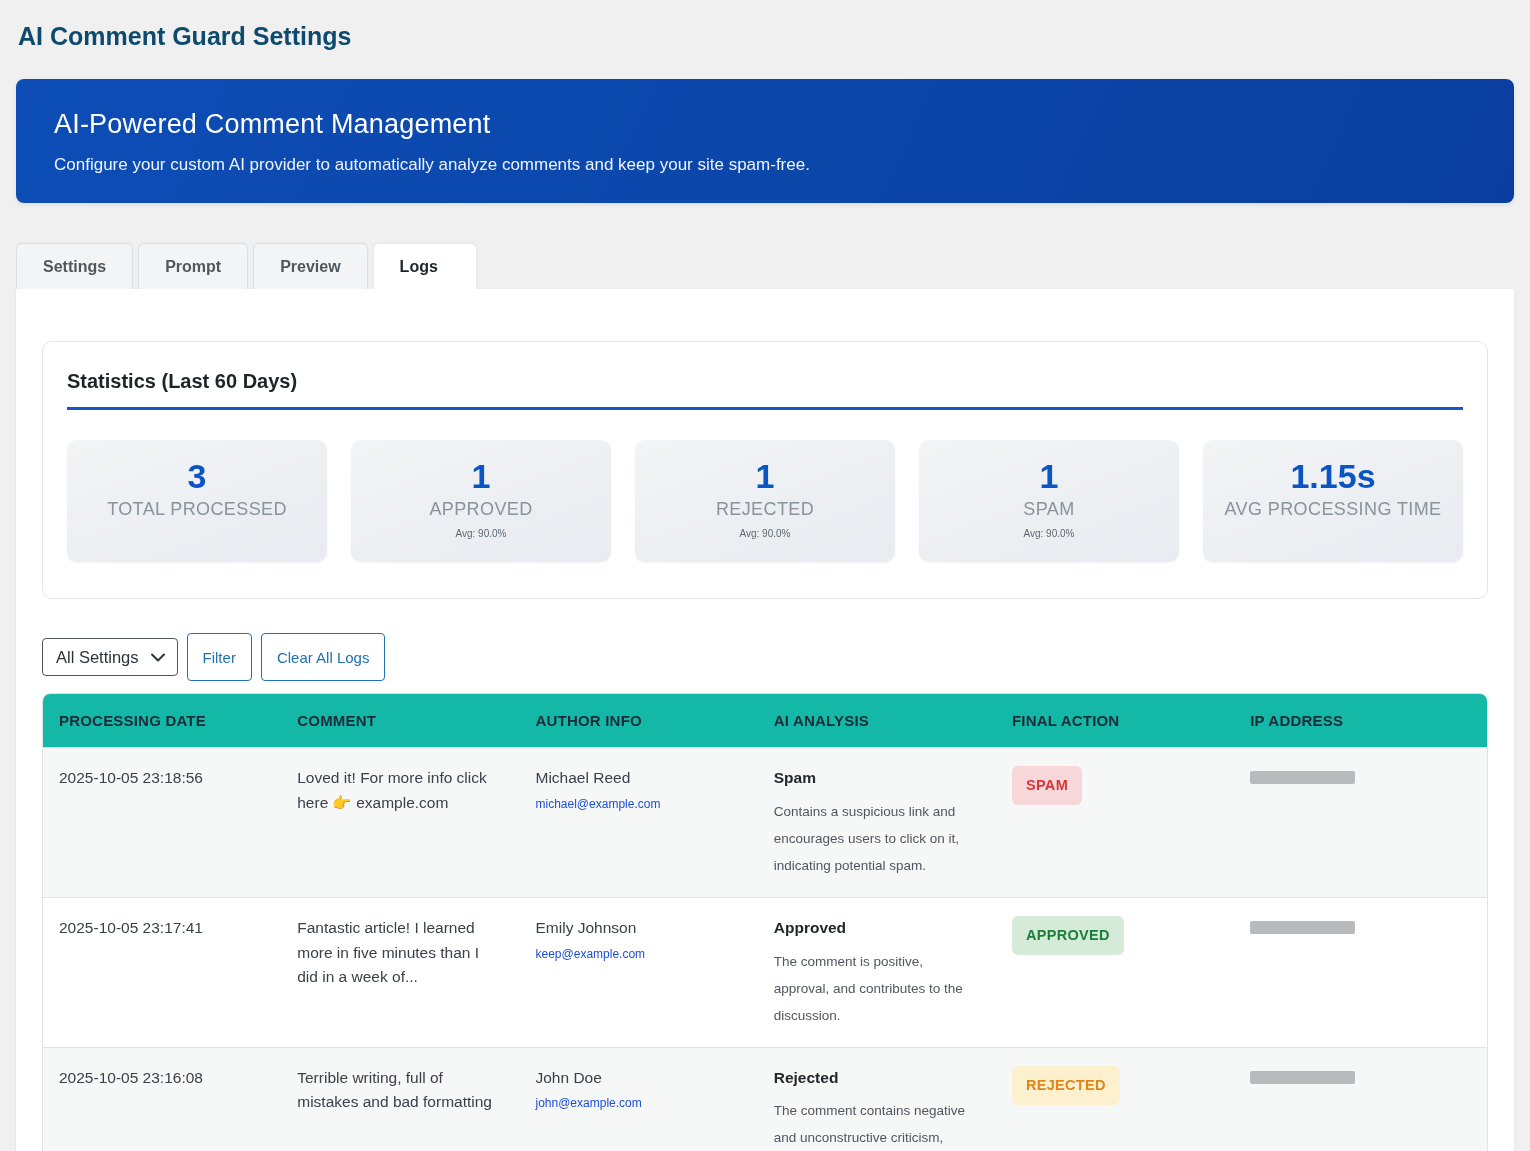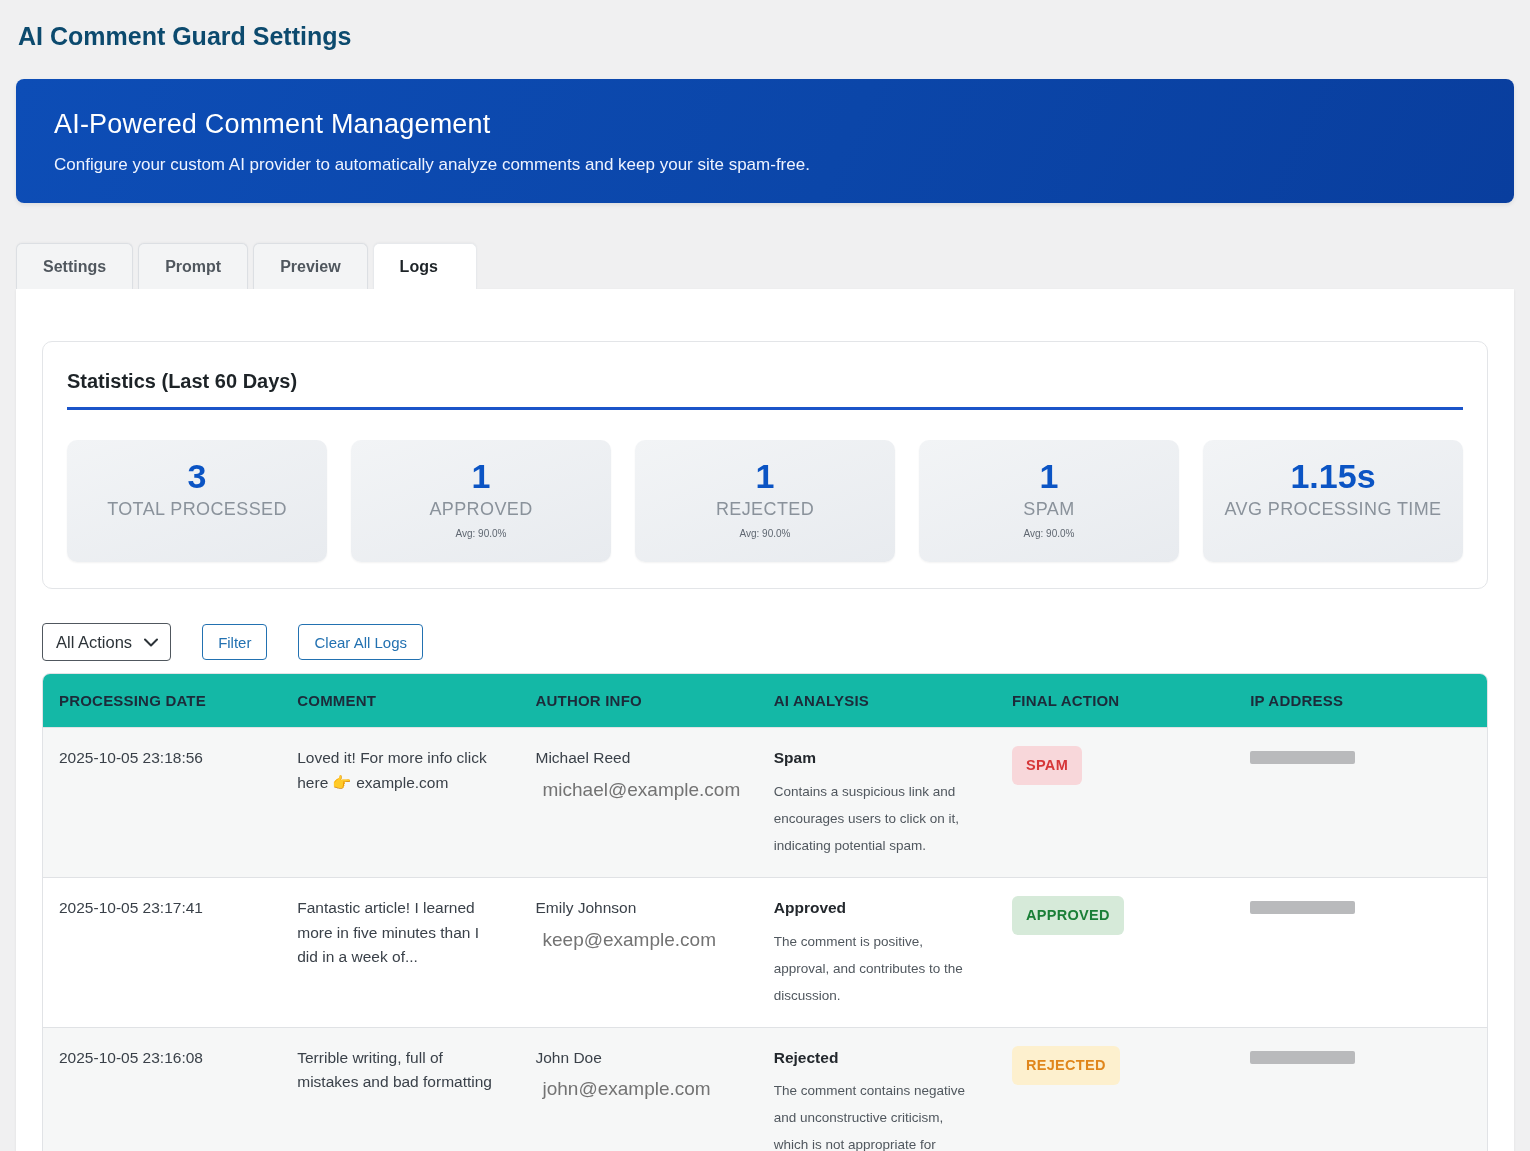--- a/index.html
+++ b/index.html
@@ -59,21 +59,21 @@
     background: #ffffff;
     border-radius: 0 0 10px 10px;
     box-shadow: 0 1px 3px rgba(0,0,0,0.07);
     padding: 52px 26px 28px;
   }
 
   
   .stats-box {
     border: 1px solid #e3e5e8;
     border-radius: 10px;
-    padding: 28px 24px 26px;
+    padding: 28px 24px 36px;
     background: #ffffff;
   }
   .stats-heading {
     font-size: 20px;
     font-weight: 700;
     color: #1d2327;
     padding-bottom: 14px;
     border-bottom: 3px solid #1b54c9;
   }
   .stat-cards { display: flex; gap: 24px; margin-top: 30px; }
@@ -101,30 +101,29 @@
     padding: 0 12px 0 13px;
     background: #ffffff;
     border: 1px solid #50575e;
     border-radius: 4px;
     font-size: 16.5px;
     color: #2c3338;
     cursor: pointer;
   }
   .select-box svg { display: block; }
   .btn {
-    height: 36px;
+    height: 48px;
     padding: 0 15px;
     background: #ffffff;
     border: 1px solid #2271b1;
     border-radius: 4px;
     color: #2271b1;
     font-size: 15px;
     font-family: "Liberation Sans", sans-serif;
     cursor: pointer;
-    margin-left: 22px;
   }
 
   
   .table-wrap {
     margin-top: 12px;
     border: 1px solid #e1e3e6;
     border-radius: 8px;
     overflow: hidden;
   }
   table { width: 100%; border-collapse: collapse; table-layout: fixed; }
@@ -141,21 +140,21 @@
     padding: 18px 16px;
     vertical-align: top;
     font-size: 15.5px;
     color: #3a4149;
     line-height: 1.6;
   }
   tbody tr:nth-child(odd)  { background: #f6f7f7; }
   tbody tr:nth-child(even) { background: #ffffff; }
   tbody tr td { border-top: 1px solid #e0e2e5; }
   .author-name  { color: #3a4149; }
-  .author-email { display: block; font-size: 19px; color: #737373; margin-top: 4px; margin-left: 7px; }
+  .author-email { display: block; font-size: 12px; color: #1d4ed8; margin-top: 4px; }
   .analysis-title { font-weight: 700; color: #23282d; margin-bottom: 7px; font-size: 15.5px; }
   .analysis-text  { font-size: 13.5px; color: #50575e; line-height: 2.0; max-width: 212px; }
   .badge {
     display: inline-block;
     padding: 8px 14px;
     border-radius: 6px;
     font-weight: 700;
     font-size: 14.5px;
     letter-spacing: .3px;
   }
@@ -225,21 +224,21 @@
         <div class="stat-card">
           <div class="stat-value">1.15s</div>
           <div class="stat-label">AVG PROCESSING TIME</div>
 
         </div>
       </div>
     </div>
 
     <div class="filter-bar">
       <div class="select-box" role="combobox" aria-expanded="false">
-        <span>All Actions</span>
+        <span>All Settings</span>
         <span>
           <svg width="14" height="9" viewBox="0 0 14 9" fill="none">
             <path d="M1 1.5 L7 7.5 L13 1.5" stroke="#2c3338" stroke-width="2" stroke-linecap="round" stroke-linejoin="round"></path>
           </svg>
         </span>
       </div>
       <button class="btn">Filter</button>
       <button class="btn">Clear All Logs</button>
     </div>
 

